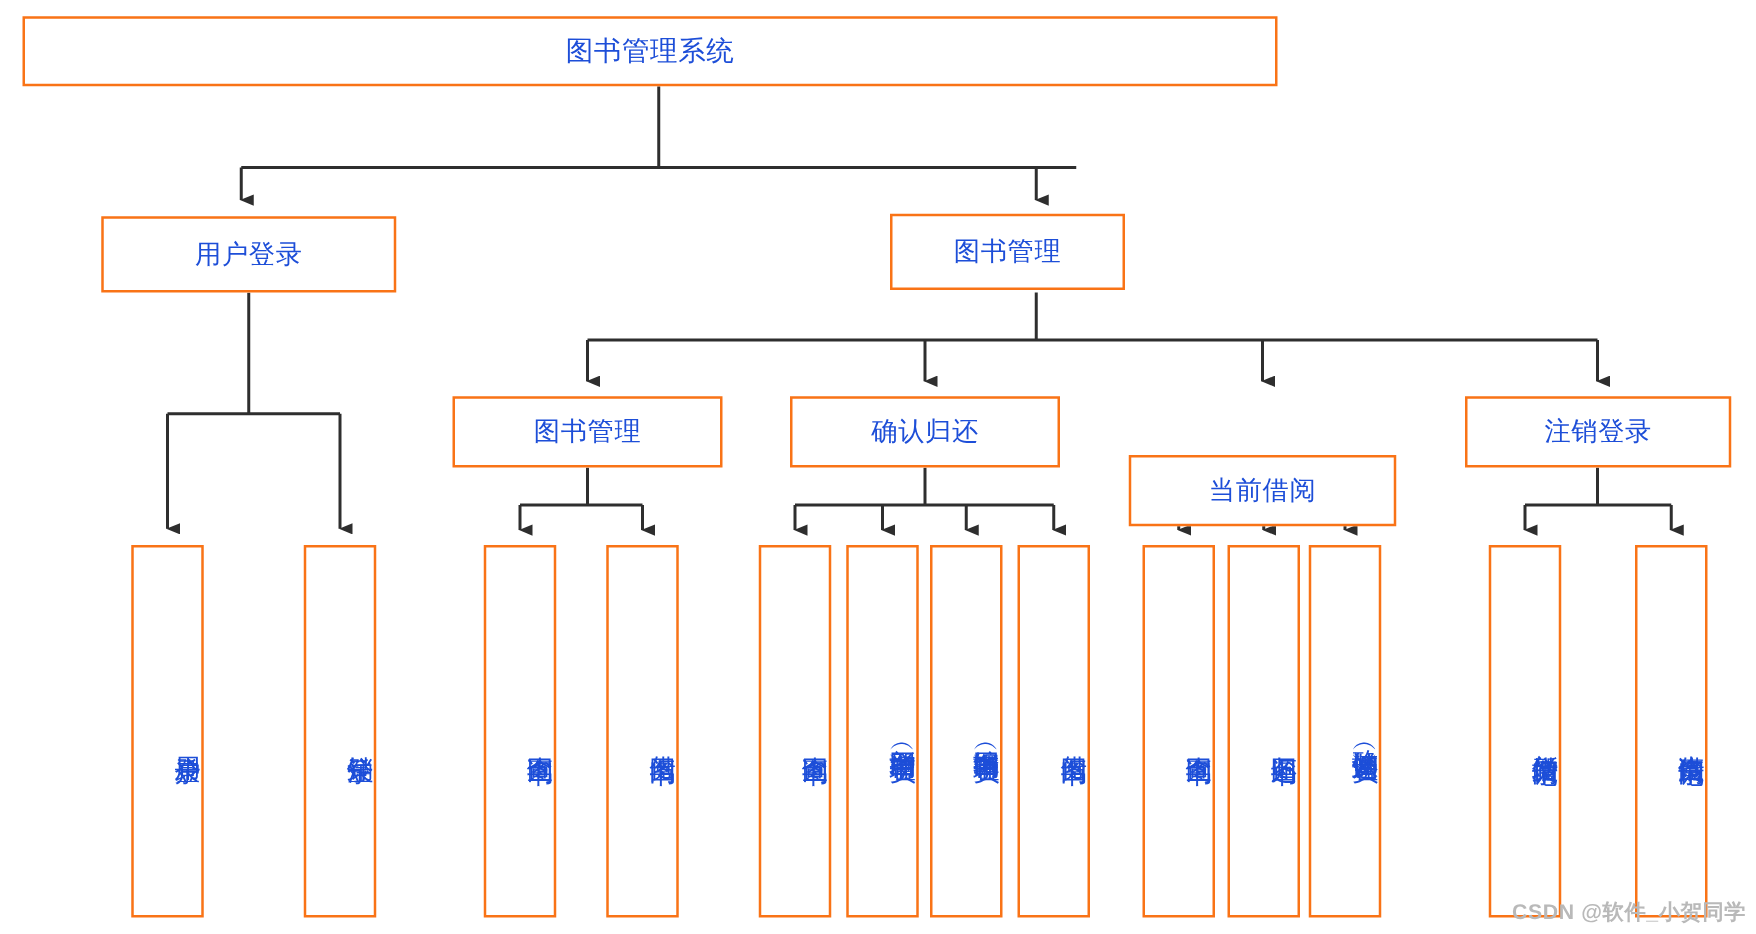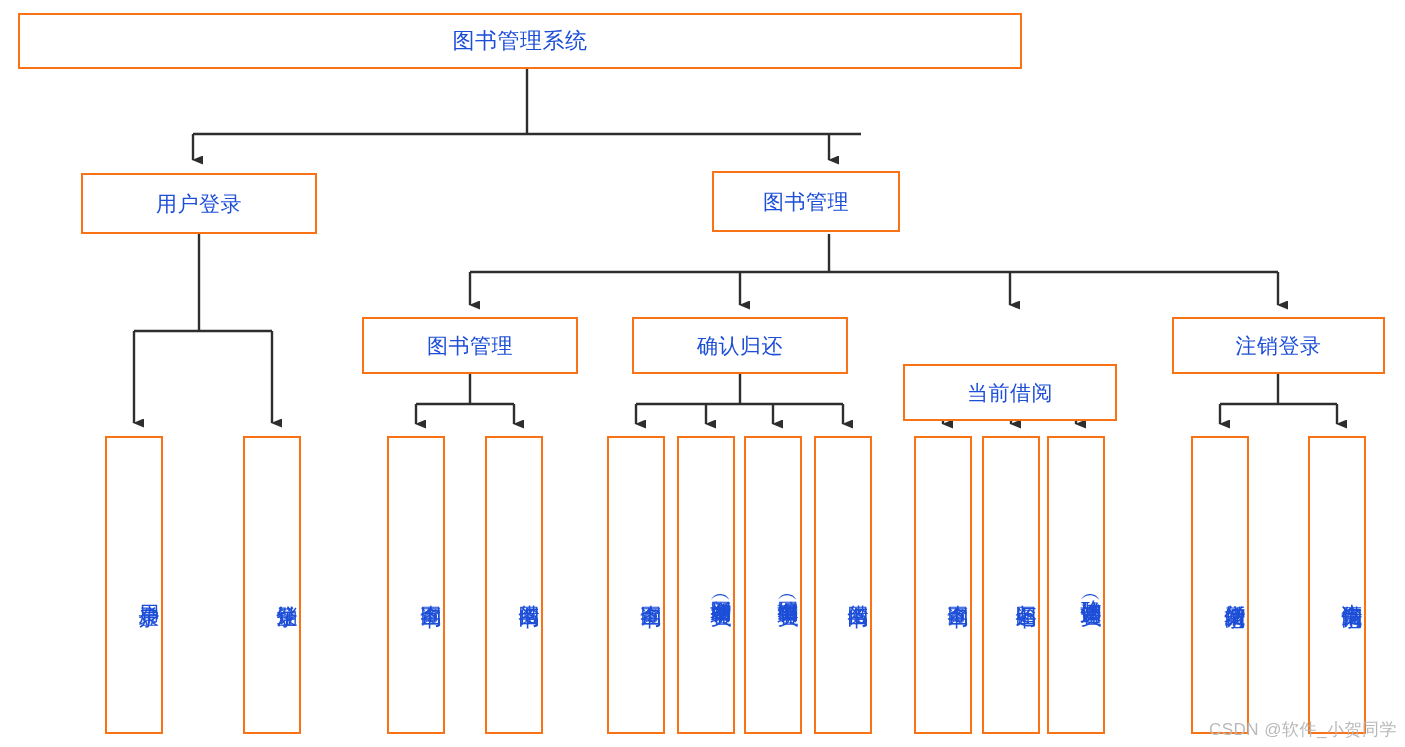--- a/index.html
+++ b/index.html
@@ -66,20 +66,21 @@
   #watermark {
     position: absolute;
     right: 8px;
     bottom: 6px;
     font-size: 17px;
     color: #b9b9b9;
     letter-spacing: 0.5px;
     z-index: 5;
     white-space: nowrap;
     user-select: none;
+    font-weight: bold;
   }
 </style>
 </head>
 <body>
 
 <div id="diagram-root">
 
   <svg id="svg-layer" viewBox="0 0 1405 747" xmlns="http://www.w3.org/2000/svg">
     <defs>
       <marker id="arrowhead" markerWidth="9" markerHeight="11" refX="4.5" refY="10" orient="auto" markerUnits="userSpaceOnUse">

